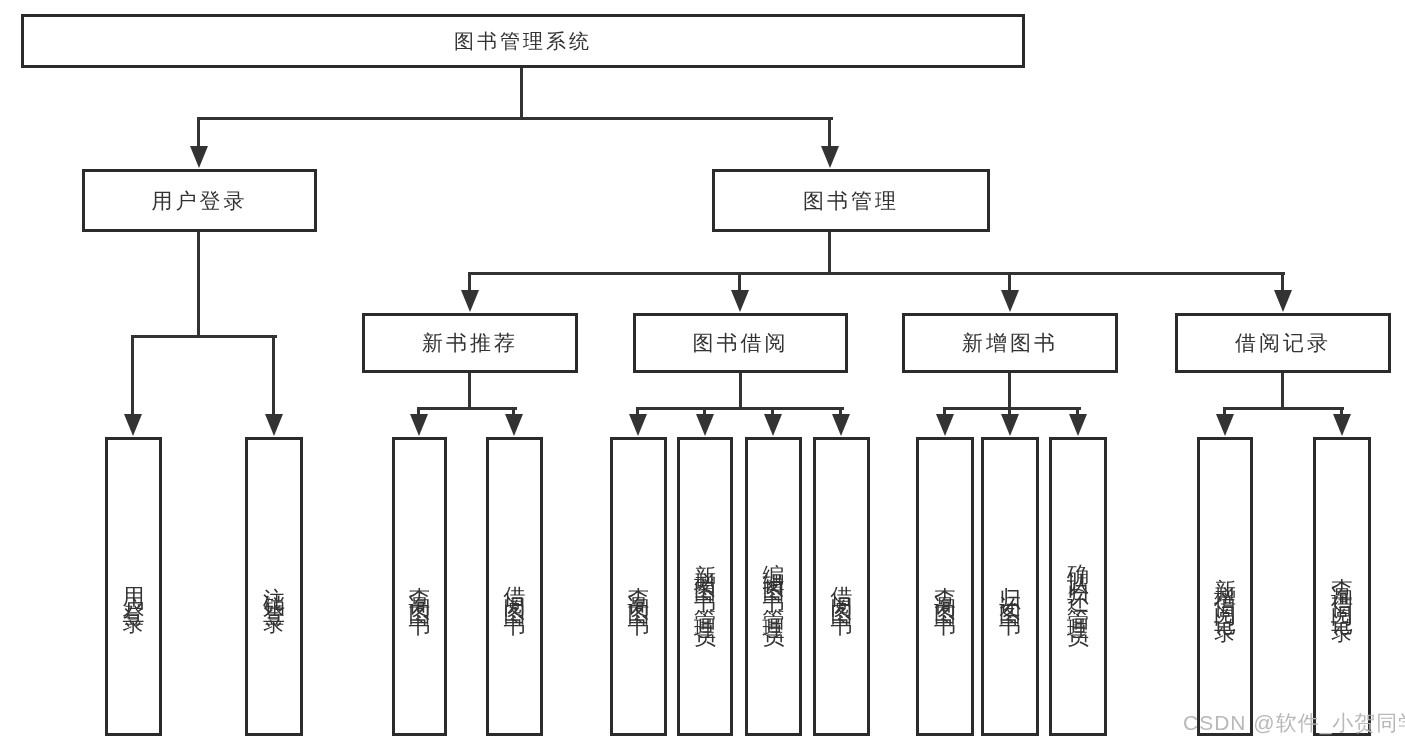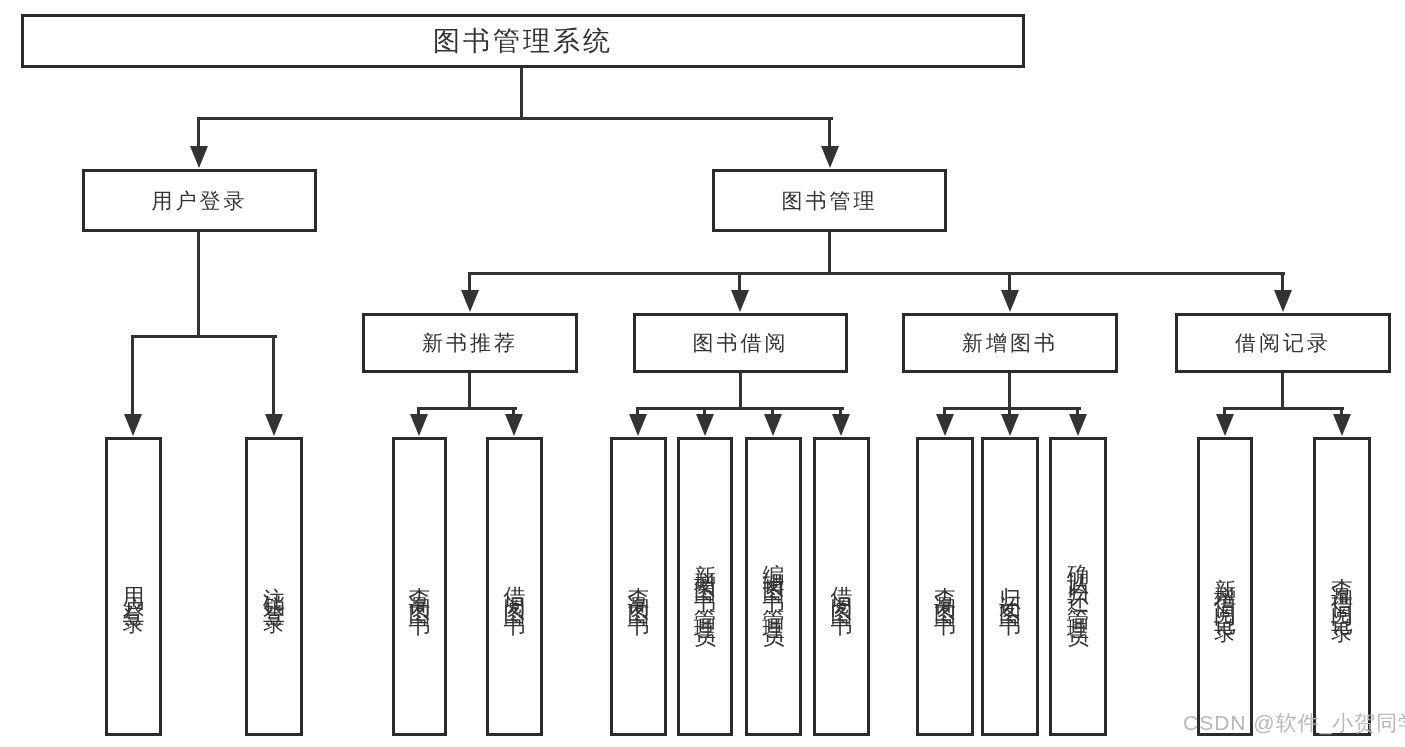--- a/index.html
+++ b/index.html
@@ -38,29 +38,29 @@
     position:absolute; left:1183px; top:709px; font-size:21px;
     letter-spacing:1px; color:var(--wm,#b8b8b8); white-space:nowrap;
     z-index:5;
   }
 </style>
 </head>
 <body>
 
 <div class="canvas">
 
-  <div class="hbox" style="left:21px; top:14px; width:1004px; height:54px; font-size:27px;">图书管理系统</div>
+  <div class="hbox" style="left:21px; top:14px; width:1004px; height:54px; font-size:20px;">图书管理系统</div>
 
   <div class="vline" style="left:520px; top:68px; height:52px;"></div>
   <div class="hline" style="left:197px; top:117px; width:636px;"></div>
   <div class="arrow" style="left:190px; top:117px; height:51px;"></div>
   <div class="arrow" style="left:821px; top:117px; height:51px;"></div>
 
   <div class="hbox" style="left:82px; top:169px; width:235px; height:63px;">用户登录</div>
-  <div class="hbox" style="left:712px; top:169px; width:235px; height:63px;">图书管理</div>
+  <div class="hbox" style="left:712px; top:169px; width:278px; height:63px;">图书管理</div>
 
   <div class="vline" style="left:197px; top:232px; height:106px;"></div>
   <div class="hline" style="left:132px; top:335px; width:145px;"></div>
   <div class="arrow" style="left:124px; top:335px; height:101px;"></div>
   <div class="arrow" style="left:265px; top:335px; height:101px;"></div>
 
   <div class="vline" style="left:828px; top:232px; height:43px;"></div>
   <div class="hline" style="left:468px; top:272px; width:817px;"></div>
   <div class="arrow" style="left:461px; top:272px; height:40px;"></div>
   <div class="arrow" style="left:731px; top:272px; height:40px;"></div>

